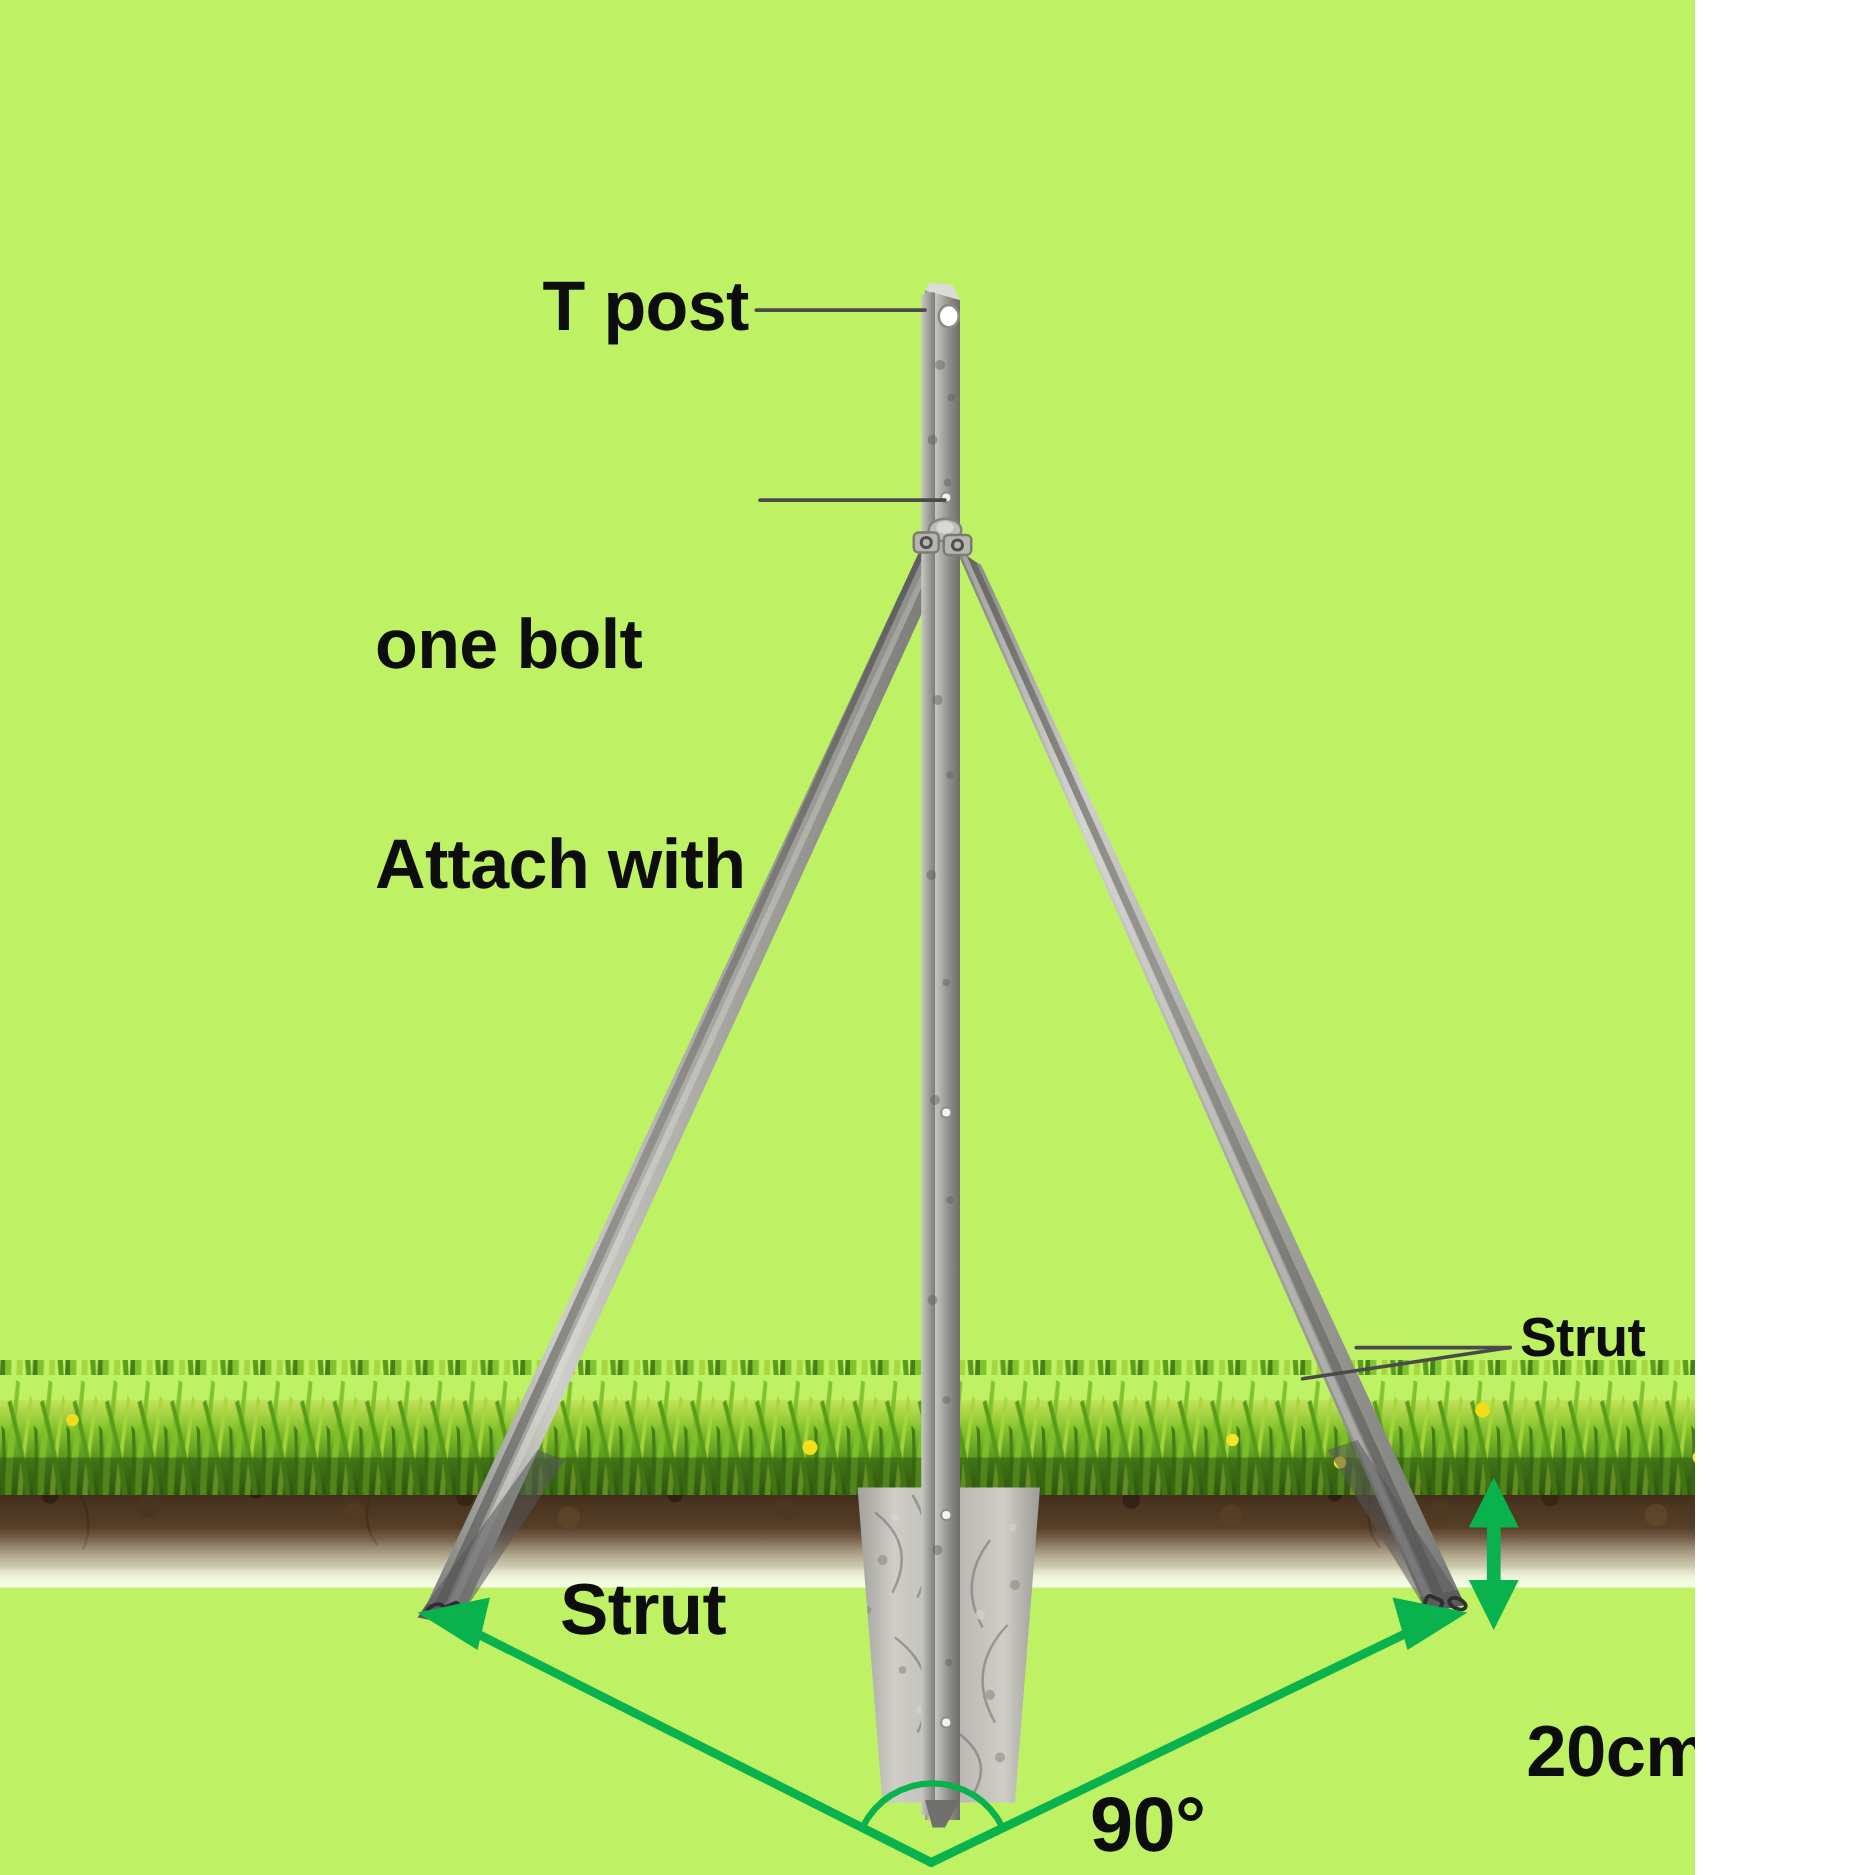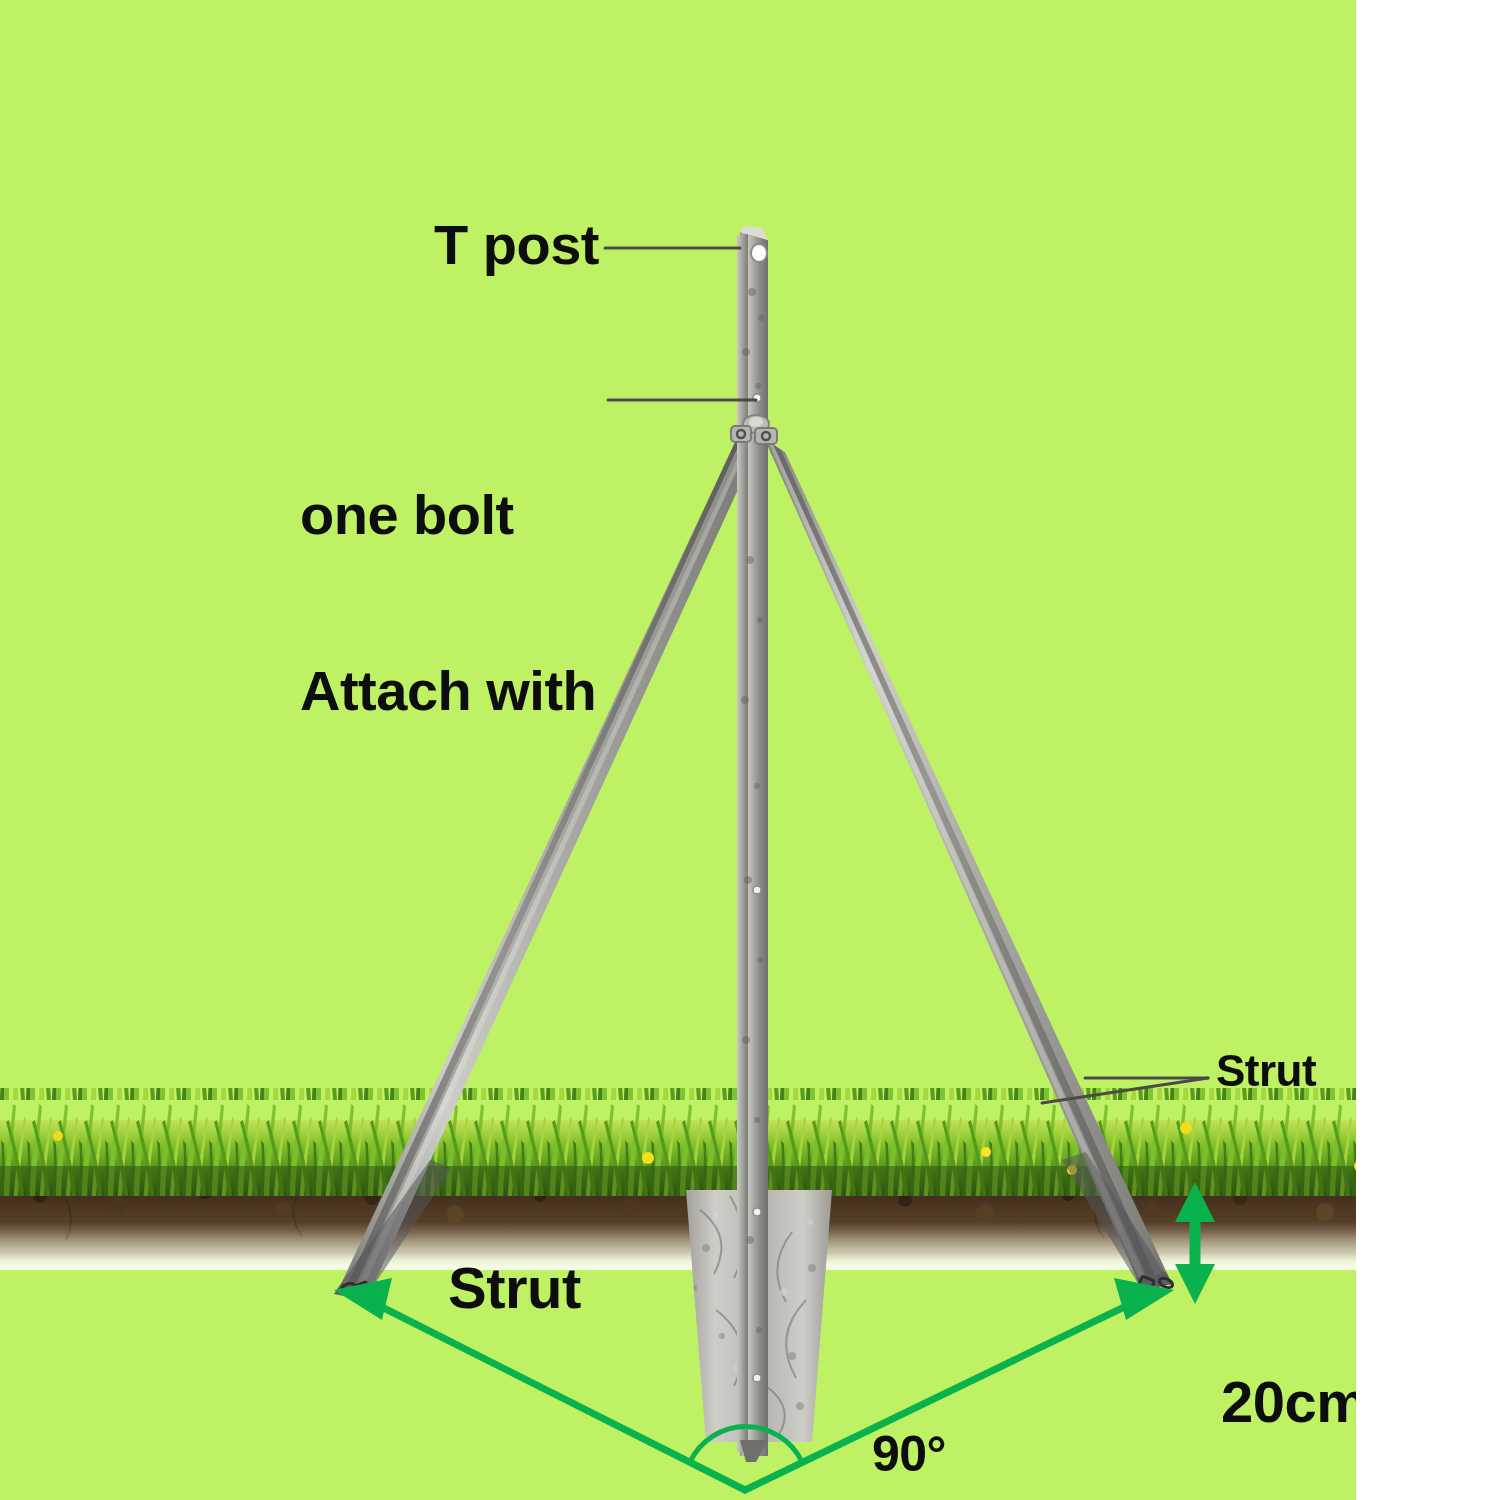--- a/index.html
+++ b/index.html
@@ -29,21 +29,21 @@
     font-weight: 700;
     line-height: 1.05;
     white-space: pre;
     letter-spacing: -0.5px;
   }
   #lbl-tpost   { left: 434px; top: 216px;  font-size: 56px; }
   #lbl-attach  { left: 300px; top: 368px;  font-size: 56px; }
   #lbl-strut   { left: 1216px; top: 1048px; font-size: 44px; }
   #lbl-cement  { left: 448px; top: 1258px; font-size: 58px; }
   #lbl-depth   { left: 1221px; top: 1250px; font-size: 58px; }
-  #lbl-angle   { left: 872px; top: 1428px; font-size: 50px; }
+  #lbl-angle   { left: 872px; top: 1428px; font-size: 62px; }
 </style>
 </head>
 <body>
 
 <div id="stage">
 
   <svg class="layer" viewBox="0 0 1500 1500">
     <defs>
 
       <linearGradient id="steelFaceV" x1="0" y1="0" x2="1" y2="0">

